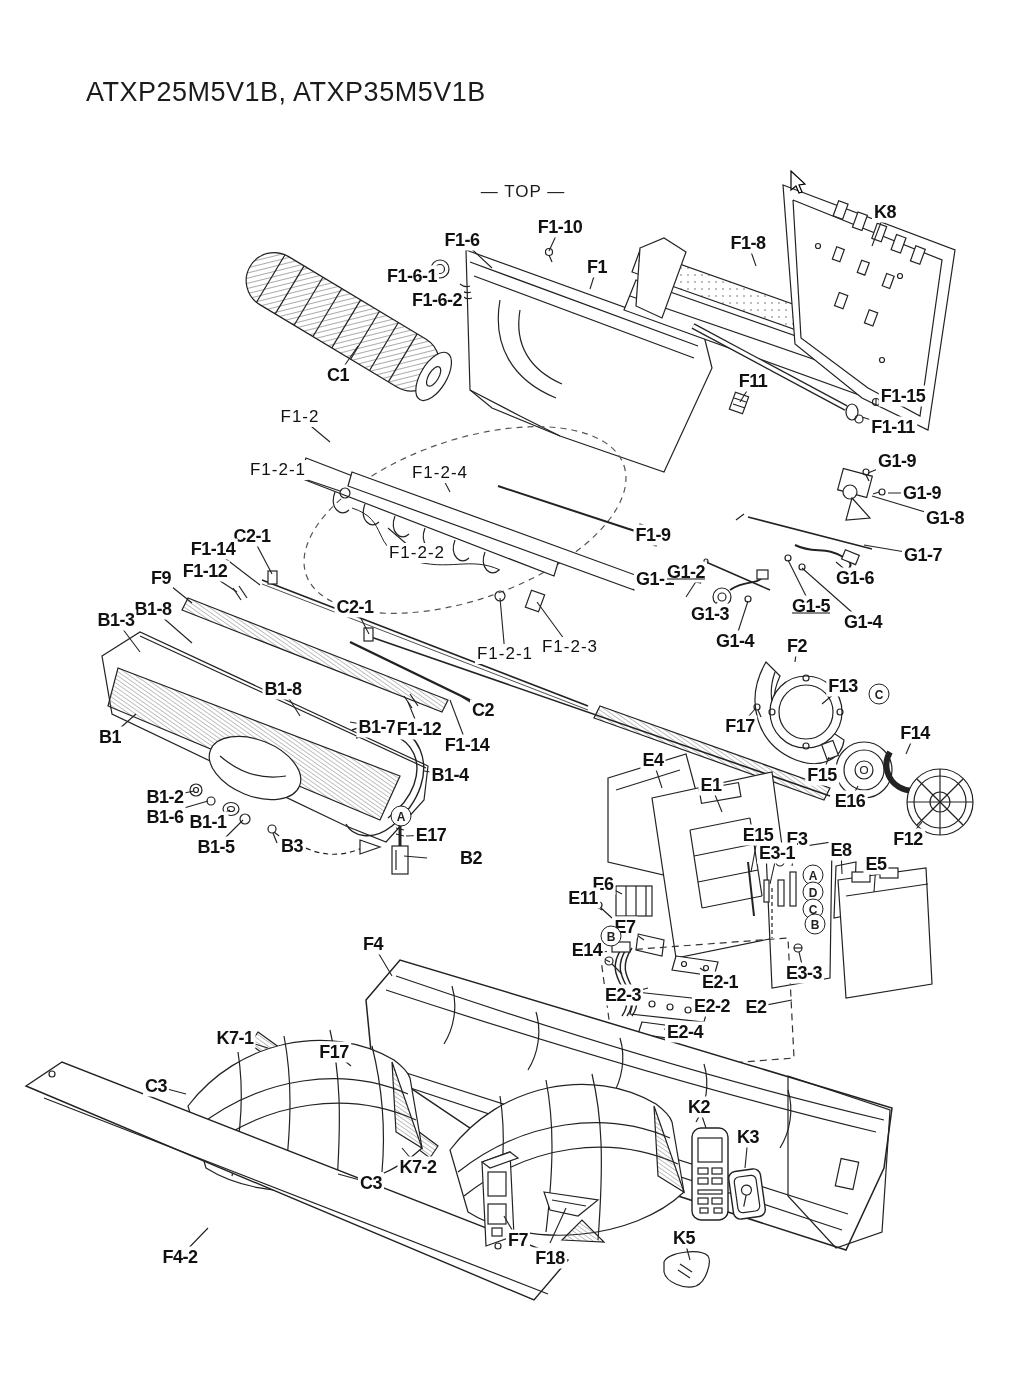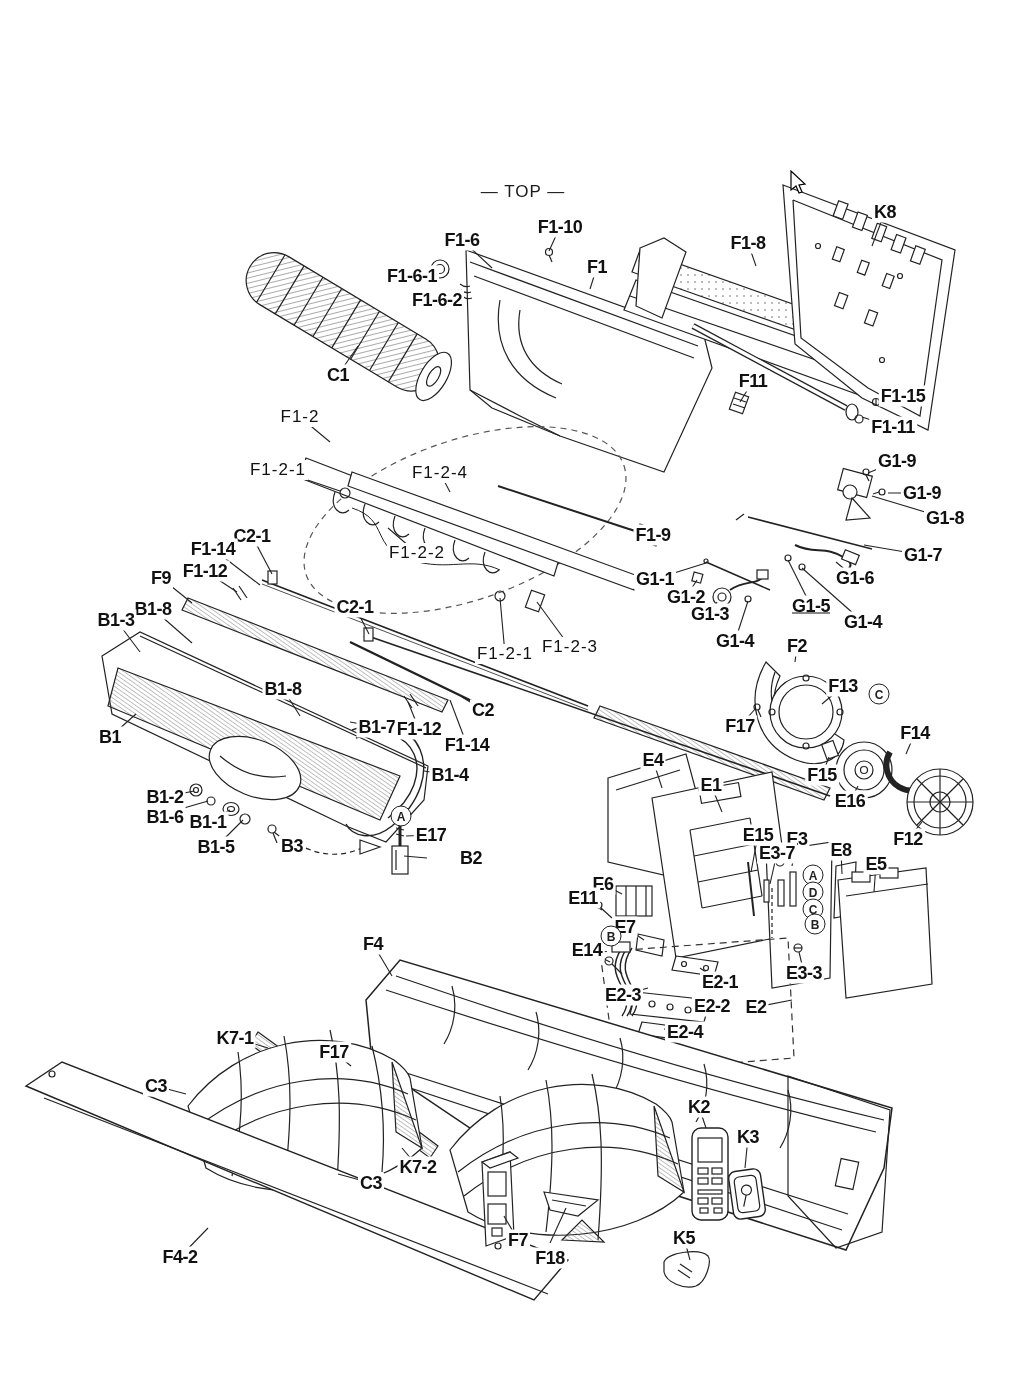--- a/index.html
+++ b/index.html
@@ -19,20 +19,21 @@
         font-size:12px;font-weight:700;display:flex;align-items:center;justify-content:center;
         z-index:6;}
   #cursor{position:absolute;z-index:9;}
 </style>
 </head>
 <body>
 
 <div id="page">
 
   <div id="title-block">
+    <div>ATXP25M5V1B, ATXP35M5V1B</div>
   </div>
 
   <div id="top-label">— TOP —</div>
 
   <svg id="art" width="1013" height="1377" viewBox="0 0 1013 1377">
     <defs>
       <pattern id="hatchA" width="5" height="5" patternUnits="userSpaceOnUse" patternTransform="rotate(45)">
         <line x1="0" y1="0" x2="0" y2="5" stroke="#555" stroke-width="1"></line>
       </pattern>
       <pattern id="hatchB" width="3.5" height="3.5" patternUnits="userSpaceOnUse" patternTransform="rotate(-55)">
@@ -500,21 +501,21 @@
       <div class="callout bold" style="left: 897px; top: 461px;">G1-9</div>
       <div class="callout bold" style="left: 922px; top: 493px;">G1-9</div>
       <div class="callout bold" style="left: 945px; top: 518px;">G1-8</div>
       <div class="callout bold" style="left: 923px; top: 555px;">G1-7</div>
       <div class="callout light" style="left: 300px; top: 417px;">F1-2</div>
       <div class="callout light" style="left: 278px; top: 470px;">F1-2-1</div>
       <div class="callout light" style="left: 440px; top: 473px;">F1-2-4</div>
       <div class="callout bold" style="left: 653px; top: 535px;">F1-9</div>
       <div class="callout light" style="left: 417px; top: 553px;">F1-2-2</div>
       <div class="callout bold" style="left: 655px; top: 579px;">G1-1</div>
-      <div class="callout bold" style="left: 686px; top: 597px;">G1-2</div>
+      <div class="callout bold" style="left: 686px; top: 572px; text-decoration: underline;">G1-2</div>
       <div class="callout bold" style="left: 710px; top: 614px;">G1-3</div>
       <div class="callout bold" style="left: 811px; top: 606px; text-decoration: underline;">G1-5</div>
       <div class="callout bold" style="left: 855px; top: 578px;">G1-6</div>
       <div class="callout bold" style="left: 735px; top: 641px;">G1-4</div>
       <div class="callout bold" style="left: 863px; top: 622px;">G1-4</div>
       <div class="callout bold" style="left: 797px; top: 646px;">F2</div>
       <div class="callout bold" style="left: 252px; top: 536px;">C2-1</div>
       <div class="callout bold" style="left: 213px; top: 549px;">F1-14</div>
       <div class="callout bold" style="left: 205px; top: 571px;">F1-12</div>
       <div class="callout bold" style="left: 161px; top: 578px;">F9</div>
@@ -533,21 +534,21 @@
       <div class="callout bold" style="left: 843px; top: 686px;">F13</div>
       <div class="callout bold" style="left: 740px; top: 726px;">F17</div>
       <div class="callout bold" style="left: 915px; top: 733px;">F14</div>
       <div class="callout bold" style="left: 822px; top: 775px;">F15</div>
       <div class="callout bold" style="left: 850px; top: 801px; text-align: right;">E16</div>
       <div class="callout bold" style="left: 908px; top: 839px;">F12</div>
       <div class="callout bold" style="left: 653px; top: 760px;">E4</div>
       <div class="callout bold" style="left: 711px; top: 785px;">E1</div>
       <div class="callout bold" style="left: 758px; top: 835px;">E15</div>
       <div class="callout bold" style="left: 797px; top: 839px;">E3</div>
-      <div class="callout bold" style="left: 777px; top: 853px;">E3-7</div>
+      <div class="callout bold" style="left: 777px; top: 853px;">E3-1</div>
       <div class="callout bold" style="left: 841px; top: 850px;">E8</div>
       <div class="callout bold" style="left: 876px; top: 864px;">E5</div>
       <div class="callout bold" style="left: 165px; top: 797px;">B1-2</div>
       <div class="callout bold" style="left: 165px; top: 817px;">B1-6</div>
       <div class="callout bold" style="left: 208px; top: 822px;">B1-1</div>
       <div class="callout bold" style="left: 216px; top: 847px;">B1-5</div>
       <div class="callout bold" style="left: 292px; top: 846px;">B3</div>
       <div class="callout bold" style="left: 431px; top: 835px;">E17</div>
       <div class="callout bold" style="left: 427px; top: 858px; margin-left: 44px;">B2</div>
       <div class="callout bold" style="left: 603px; top: 884px;">E6</div>

